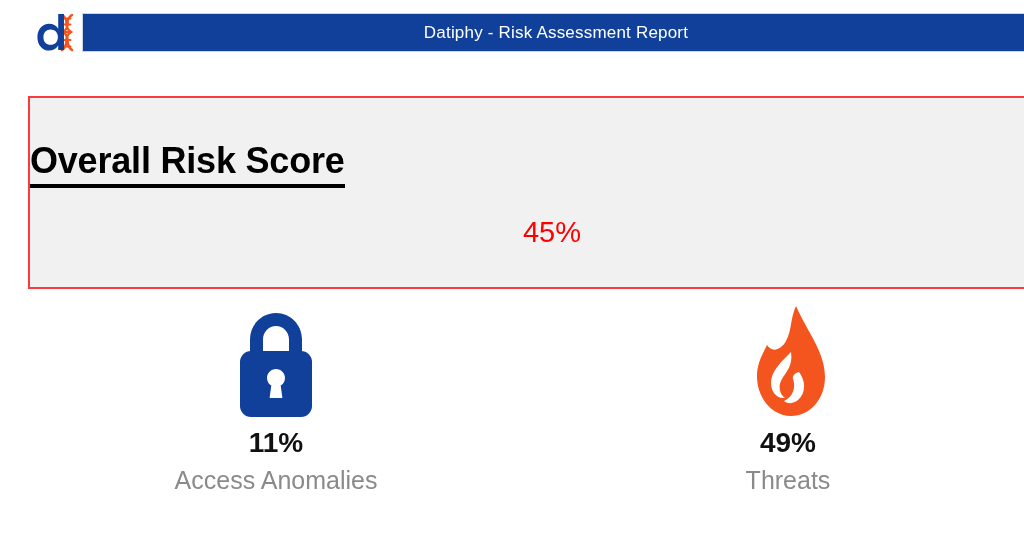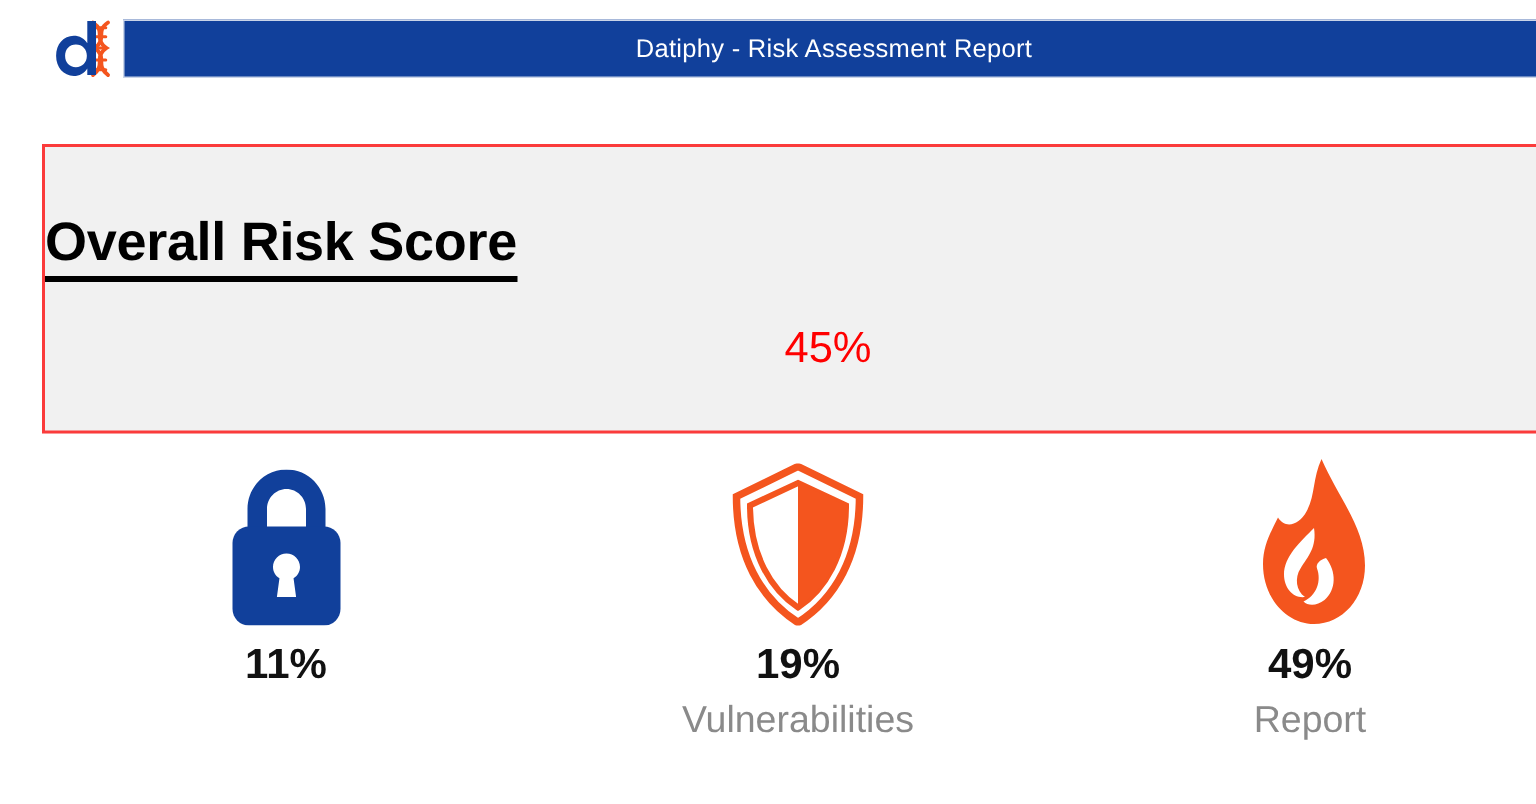--- a/index.html
+++ b/index.html
@@ -183,47 +183,34 @@
           <path d="M40 0 C25.5 0 14 11.8 14 26.4 L14 40 L27 40 L27 26.4
                    C27 19 32.8 13 40 13 C47.2 13 53 19 53 26.4 L53 40 L66 40 L66 26.4
                    C66 11.8 54.5 0 40 0 Z" fill="#11409B"></path>
           <rect x="4" y="38" width="72" height="66" rx="11" ry="11" fill="#11409B"></rect>
           <path d="M40 56 C35 56 31 60 31 65 C31 68.2 32.7 71 35.3 72.5
                    L33.6 85 L46.4 85 L44.7 72.5 C47.3 71 49 68.2 49 65
                    C49 60 45 56 40 56 Z" fill="#ffffff"></path>
         </svg>
       </div>
       <div class="metric-value">11%</div>
-    </div>
-
-    <div class="metric">
-      <div class="metric-icon">
-        <svg viewBox="0 0 90 108" width="90" height="108" aria-hidden="true">
-
-          <path d="M45 2 L86 22 C86 62, 70 90, 45 106 C20 90, 4 62, 4 22 Z" fill="none" stroke="#F4551E" stroke-width="5"></path>
-
-          <path d="M45 13 L77 28 C77 61, 63 84, 45 96 C27 84, 13 61, 13 28 Z" fill="none" stroke="#F4551E" stroke-width="4"></path>
-
-          <path d="M45 13 L77 28 C77 61, 63 84, 45 96 Z" fill="#F4551E"></path>
-        </svg>
-      </div>
-      <div class="metric-value">19%</div>
-      <div class="metric-label">Vulnerabilities</div>
-    </div>
+      <div class="metric-label">Access Anomalies</div>
+    </div>
+
 
     <div class="metric">
       <div class="metric-icon">
         <svg viewBox="0 0 84 112" width="84" height="112" aria-hidden="true">
           <path d="M50 1 C44 14, 46 25, 40 36 C35 45, 26 48, 21 40
                    C16 50, 11 59, 11 71 C11 94, 27 111, 45 111
                    C64 111, 79 94, 79 72 C79 47, 62 28, 50 1 Z" fill="#F4551E"></path>
           <path d="M45 47 C47 60, 41 66, 36 74 C32 80, 33 89, 39 93
                    C31 94, 25 87, 25 78 C25 66, 36 56, 45 47 Z" fill="#ffffff"></path>
           <path d="M53 67 C60 76, 60 88, 52 95 C47 99, 41 99, 38 96
                    C47 92, 50 82, 47 74 C46 71, 49 68, 53 67 Z" fill="#ffffff"></path>
         </svg>
       </div>
       <div class="metric-value">49%</div>
-      <div class="metric-label">Report</div>
+      <div class="metric-label">Threats</div>
     </div>
 
   </div>
 </div>
 
 </body></html>

